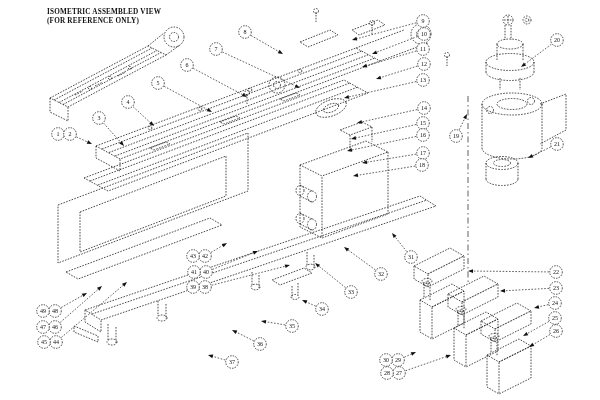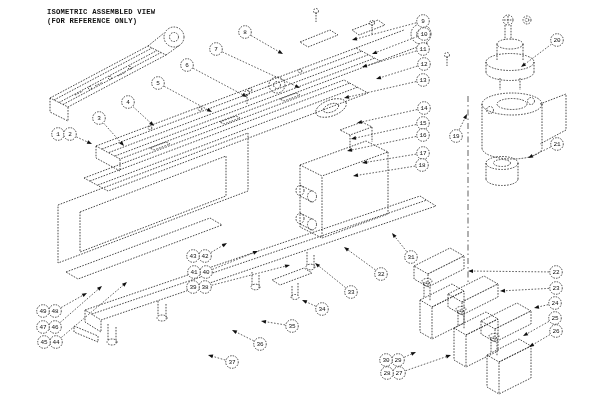--- a/index.html
+++ b/index.html
@@ -1,17 +1,17 @@
 <!DOCTYPE html>
 <html><head>
 <meta charset="utf-8">
 <style>
   html,body{margin:0;padding:0;background:#fff;}
   .stage{position:relative;width:600px;height:400px;background:#fff;overflow:hidden;
-         font-family:Liberation Mono, monospace;}
+         font-family:Liberation Serif, serif;}
   svg{position:absolute;left:0;top:0;}
   .ln{fill:none;stroke:#1c1c1c;stroke-width:0.8;stroke-dasharray:1.6 1.3;}
   .lnf{fill:#fff;stroke:#1c1c1c;stroke-width:0.8;stroke-dasharray:1.6 1.3;}
   .cl{fill:none;stroke:#1c1c1c;stroke-width:0.7;stroke-dasharray:6 3 1.5 3;}
   .ttl{font-size:7.2px;font-weight:bold;letter-spacing:0.2px;fill:#111;}
   .bl{fill:#ffffff;stroke:#1c1c1c;stroke-width:0.8;stroke-dasharray:1.5 1.2;}
   .bt{font-size:6px;fill:#111;text-anchor:middle;}
   .ldr{fill:none;stroke:#1c1c1c;stroke-width:0.7;stroke-dasharray:1.6 1.6;}
   .arw{fill:#111;stroke:none;}
 </style>

